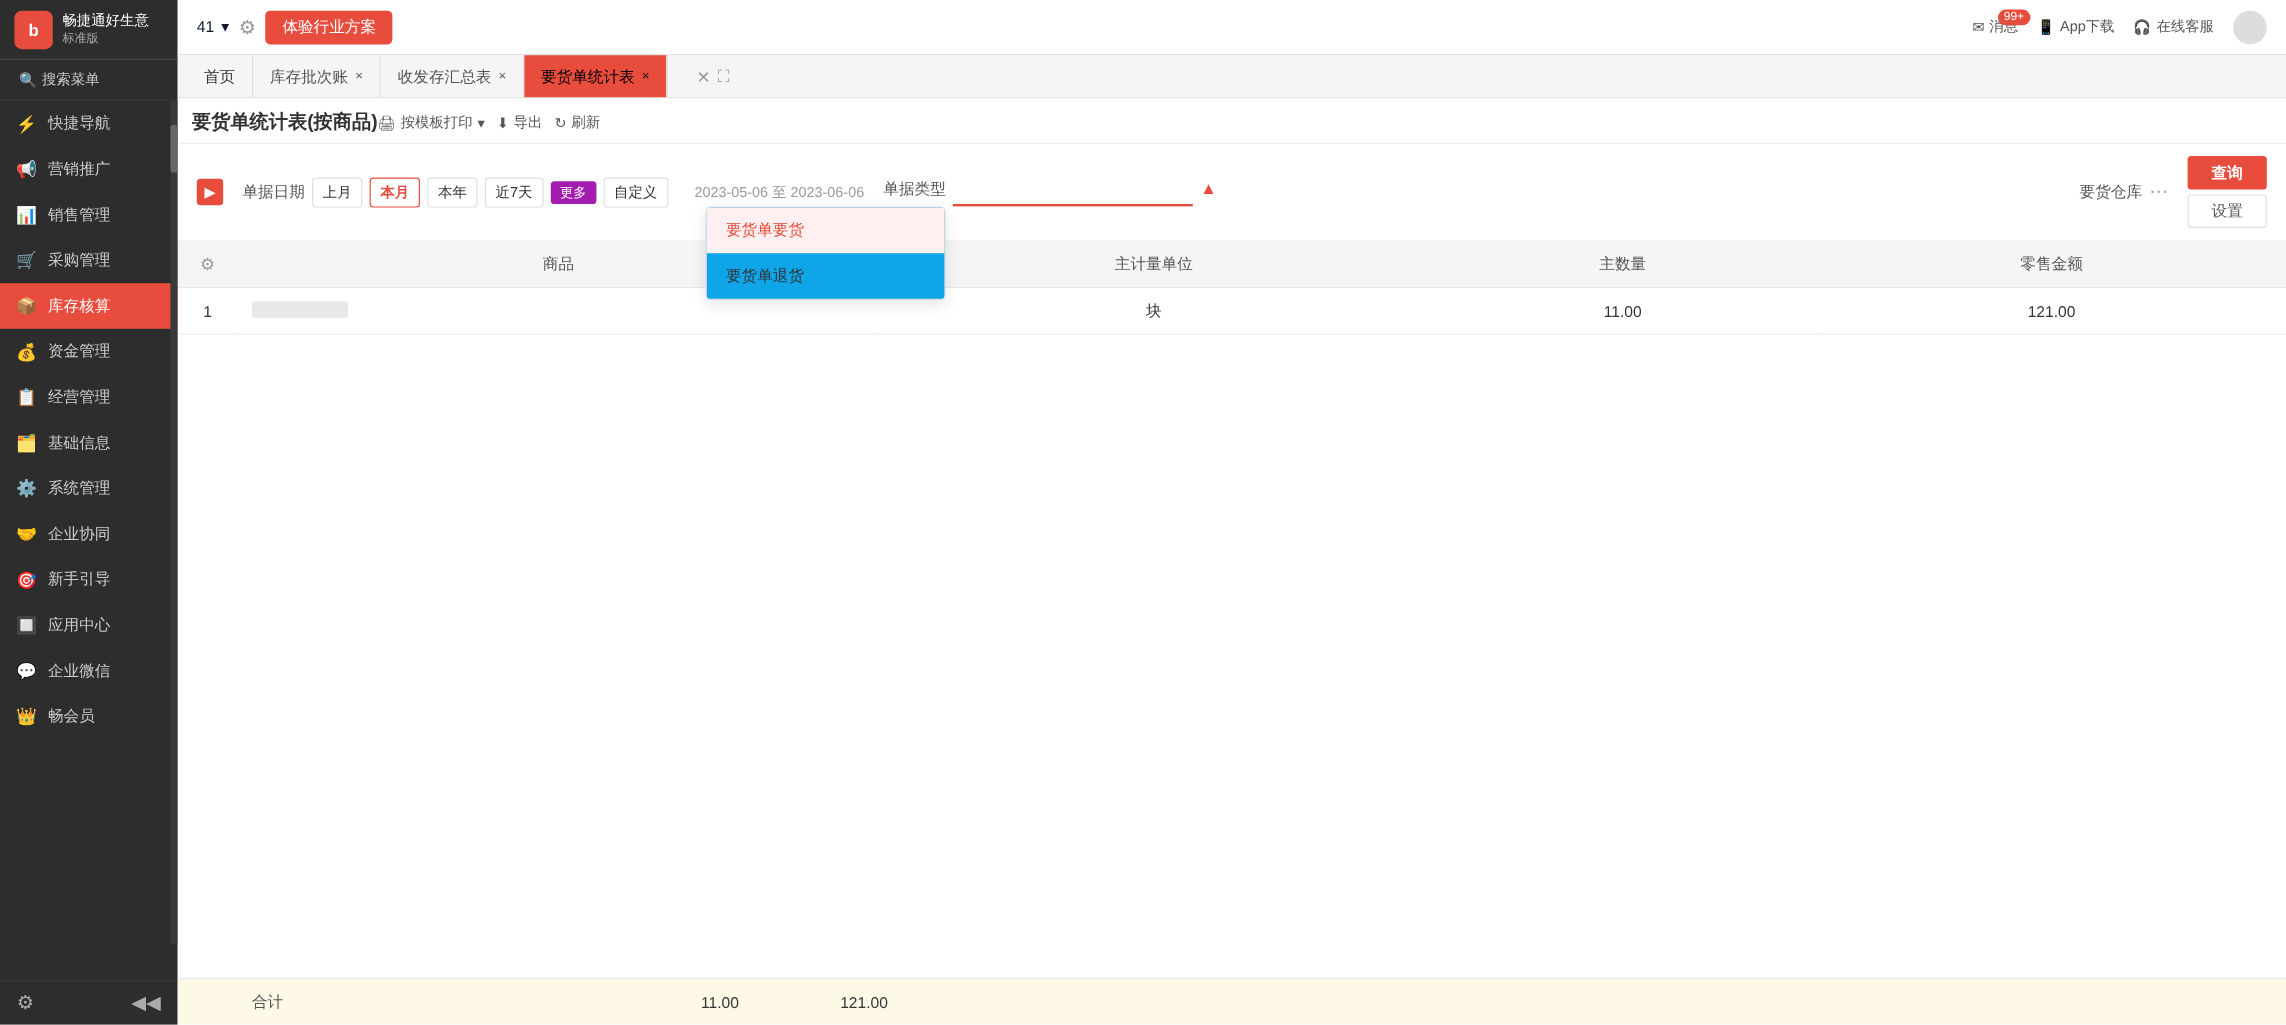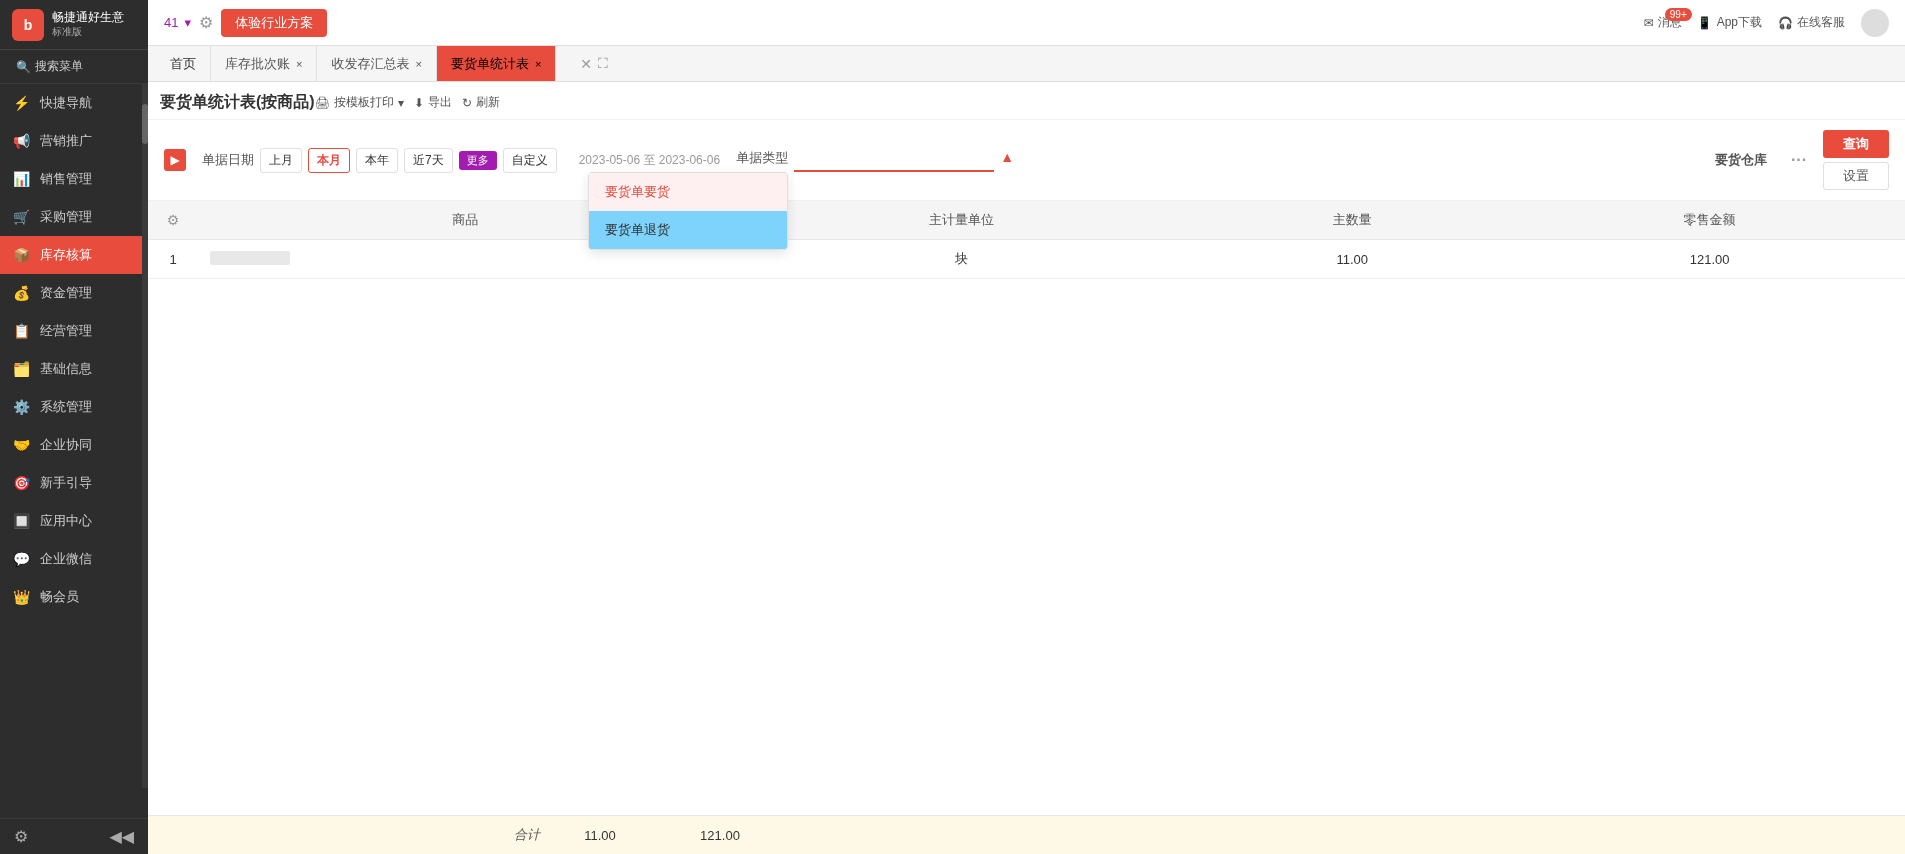--- a/index.html
+++ b/index.html
@@ -61,21 +61,21 @@
     .topbar {
       height: 46px;
       background: #fff;
       display: flex;
       align-items: center;
       padding: 0 16px;
       border-bottom: 1px solid #e0e0e0;
       justify-content: space-between;
     }
     .topbar-left { display: flex; align-items: center; gap: 8px; }
-    .topbar-store { display: flex; align-items: center; gap: 6px; font-size: 13px; color: #a21caf; }
+    .topbar-store { display: flex; align-items: center; gap: 6px; font-size: 13px; color: #0f172a; }
     .topbar-settings-icon { color: #999; cursor: pointer; font-size: 16px; }
     .topbar-trial-btn {
       background: #e74c3c; color: #fff; border: none;
       padding: 5px 14px; border-radius: 4px; cursor: pointer; font-size: 13px;
     }
     .topbar-right { display: flex; align-items: center; gap: 16px; }
     .topbar-msg { display: flex; align-items: center; gap: 4px; font-size: 12px; color: #555; cursor: pointer; position: relative; }
     .topbar-badge {
       background: #e74c3c; color: #fff; border-radius: 10px;
       padding: 1px 5px; font-size: 10px; position: absolute; top: -6px; right: -10px;
@@ -162,39 +162,39 @@
       padding: 3px 8px; border: 1px solid #e0e0e0; background: #fff;
       border-radius: 3px; cursor: pointer; font-size: 12px; color: #333;
     }
     .date-range { font-size: 12px; color: #999; margin-left: 16px; }
     .filter-type-group { display: flex; align-items: flex-start; gap: 6px; }
     .filter-type-input {
       border: none; border-bottom: 2px solid #e74c3c; padding: 3px 6px;
       width: 200px; font-size: 13px; outline: none; color: #333;
     }
     .filter-type-arrow { color: #e74c3c; cursor: pointer; font-size: 14px; }
-    .filter-warehouse-group { display: flex; align-items: flex-start; gap: 24px; margin-left: auto; font-weight: bold; }
+    .filter-warehouse-group { display: flex; align-items: flex-start; gap: 6px; margin-left: auto; }
     .filter-warehouse-dots { color: #999; cursor: pointer; font-size: 16px; }
     .query-btn {
       background: #e74c3c; color: #fff; border: none;
       padding: 5px 20px; border-radius: 3px; cursor: pointer; font-size: 13px; font-weight: bold;
     }
     .settings-btn {
       background: #fff; color: #555; border: 1px solid #e0e0e0;
       padding: 4px 14px; border-radius: 3px; cursor: pointer; font-size: 13px;
       display: block;
     }
     .query-settings { display: flex; flex-direction: column; gap: 4px; }
 
     
     .dropdown-overlay {
       position: absolute;
       top: 52px;
       left: 440px;
-      background: #7dd3fc;
+      background: #0ea5e9;
       border: 1px solid #e0e0e0;
       box-shadow: 0 4px 12px rgba(0,0,0,0.1);
       border-radius: 4px;
       width: 200px;
       z-index: 100;
     }
     .dropdown-item {
       padding: 10px 16px;
       cursor: pointer;
       font-size: 13px;
@@ -230,21 +230,21 @@
 
     
     .table-footer {
       background: #fef9e7;
       border-top: 1px solid #e8e8e8;
       display: flex; align-items: center;
       padding: 10px 12px;
       font-size: 13px;
     }
     .footer-label { width: 50px; text-align: center; color: #333; }
-    .footer-total-label { width: 330px; text-align: right; color: #555; font-weight: normal; font-style: italic; }
+    .footer-total-label { width: 330px; text-align: left; color: #555; font-weight: normal; }
     .footer-qty { width: 120px; text-align: center; color: #333; font-weight: normal; }
     .footer-amount { width: 120px; text-align: center; color: #333; font-weight: normal; }
 
     
     ::-webkit-scrollbar { width: 6px; height: 6px; }
     ::-webkit-scrollbar-track { background: #f1f1f1; }
     ::-webkit-scrollbar-thumb { background: #ccc; border-radius: 3px; }
     .scrollbar-wrapper {
       position: relative; flex: 1; overflow: hidden;
     }

